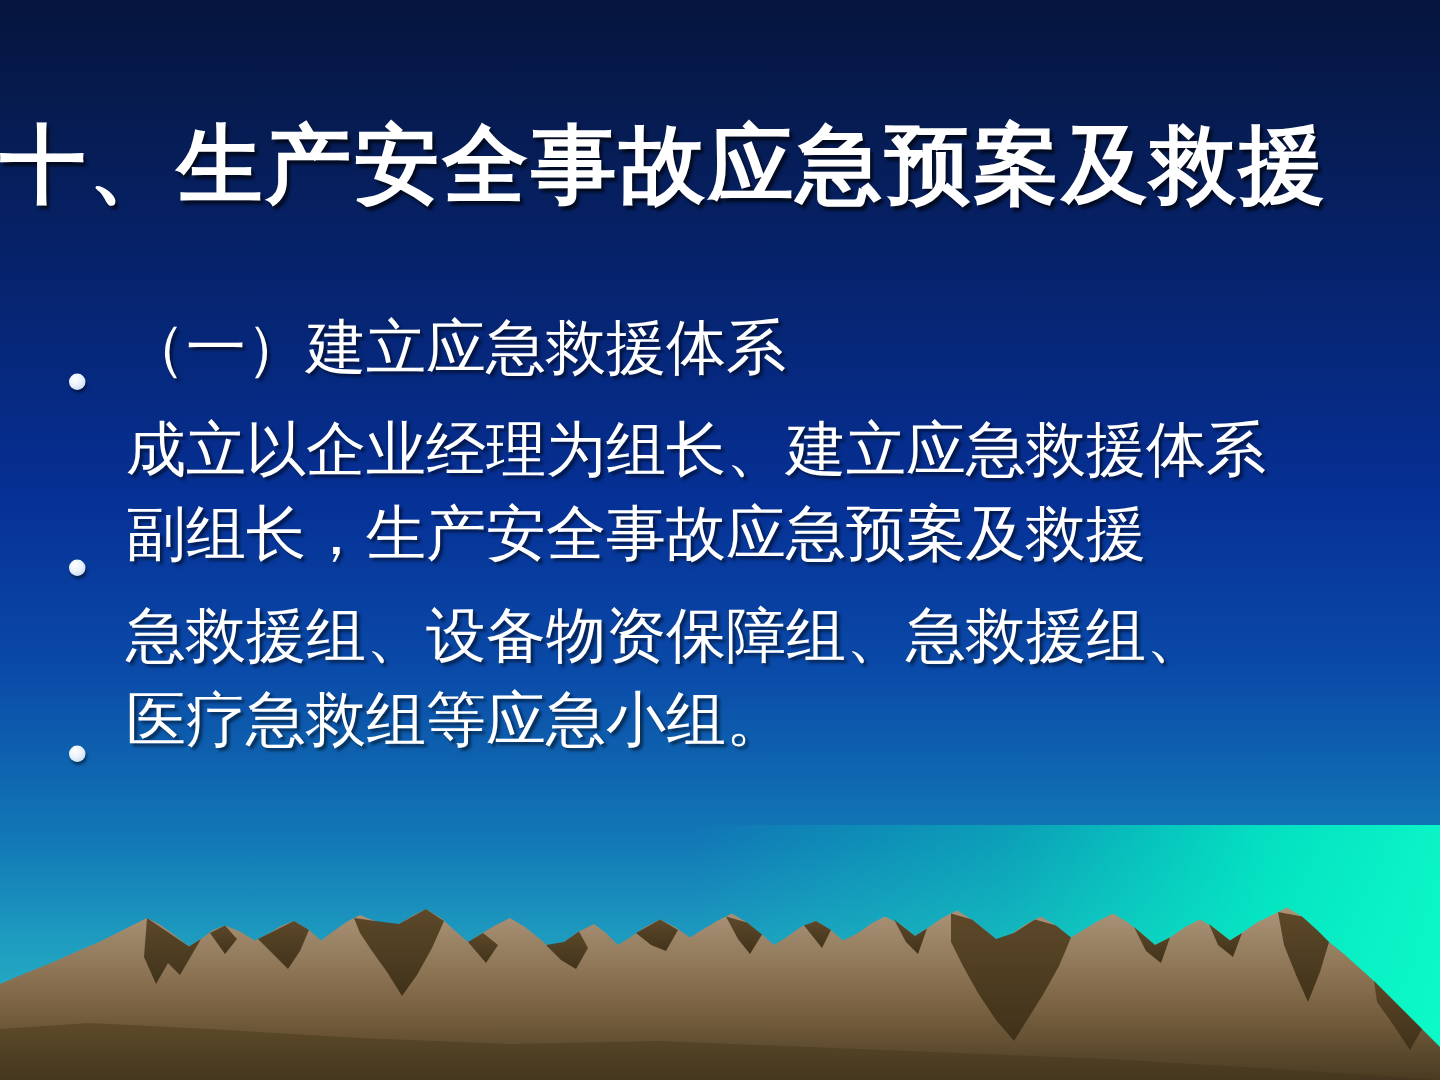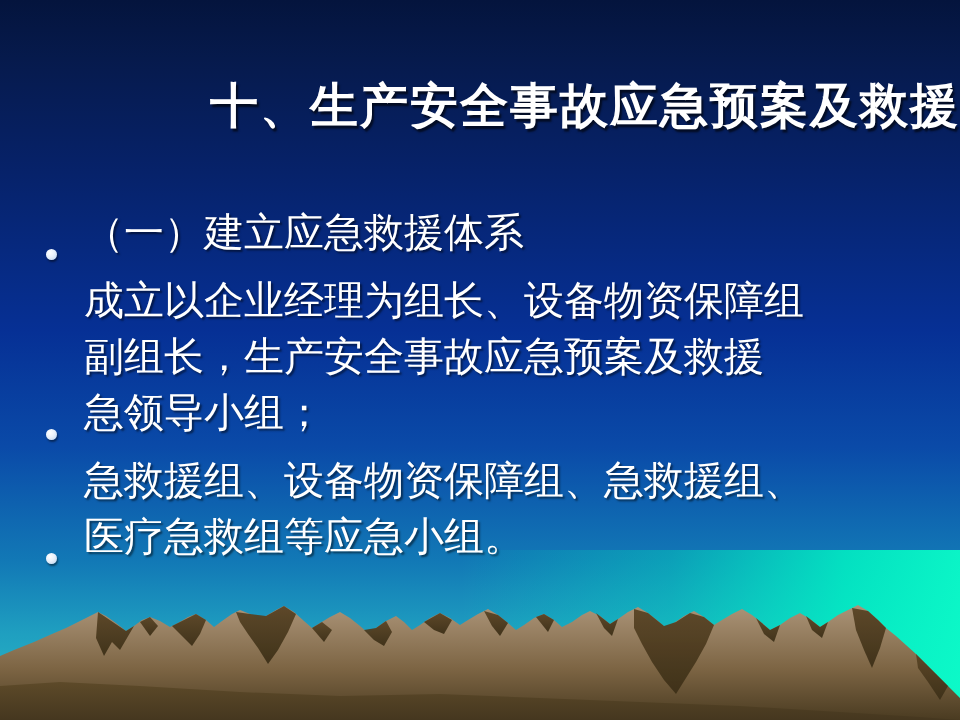--- a/index.html
+++ b/index.html
@@ -45,23 +45,23 @@
         rgba(10,255,200,0.92) 100%);
     pointer-events: none;
   }
 
   
   .title {
     position: absolute;
     top: 78px;
     left: 0;
     width: 960px;
-    text-align: right;
+    text-align: left;
     color: #ffffff;
-    font-size: 48px;
+    font-size: 57px;
     font-weight: bold;
     letter-spacing: 2px;
     line-height: 1.15;
     text-shadow: 2px 3px 2px rgba(0,0,0,0.62);
     white-space: nowrap;
   }
 
   
   .body-list {
     position: absolute;
@@ -135,23 +135,22 @@
       <div class="bullet-text">
         <span class="ln">（一）建立应急救援体系</span>
       </div>
     </div>
 
     <div class="bullet-row">
       <span class="bullet-mark">
         <span class="bullet-dot"></span>
       </span>
       <div class="bullet-text">
-        <span class="ln">成立以企业经理为组长、设备物资保障组</span>
+        <span class="ln">成立以企业经理为组长、建立应急救援体系</span>
         <span class="ln">副组长，生产安全事故应急预案及救援</span>
-        <span class="ln">急领导小组；</span>
       </div>
     </div>
 
     <div class="bullet-row">
       <span class="bullet-mark">
         <span class="bullet-dot"></span>
       </span>
       <div class="bullet-text">
         <span class="ln">急救援组、设备物资保障组、急救援组、</span>
         <span class="ln">医疗急救组等应急小组。</span>

